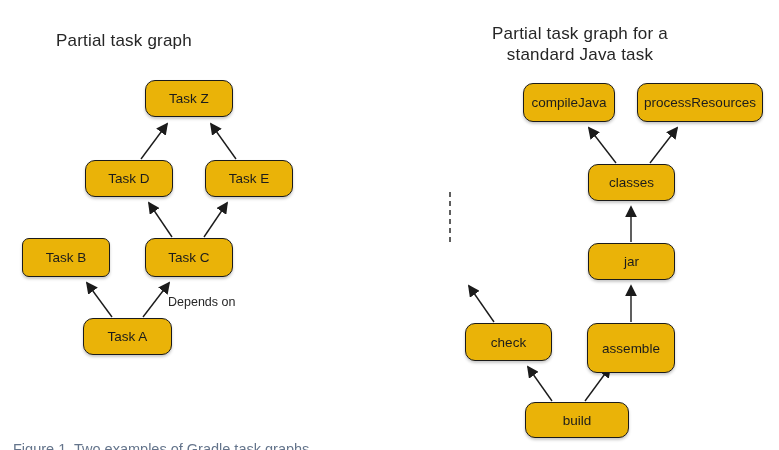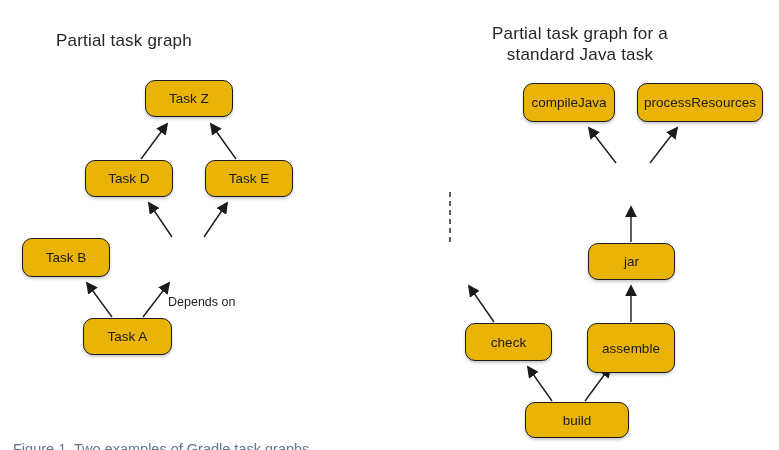--- a/index.html
+++ b/index.html
@@ -35,21 +35,21 @@
     align-items: center;
     justify-content: center;
     font-size: 13.5px;
     color: #1c1c1c;
     box-sizing: border-box;
     white-space: nowrap;
   }
   .n-taskZ            { left:145px; top:80px;  width:88px;  height:37px; }
   .n-taskD            { left:85px;  top:160px; width:88px;  height:37px; }
   .n-taskE            { left:205px; top:160px; width:88px;  height:37px; }
-  .n-taskB            { left:22px;  top:238px; width:88px;  height:39px; }
+  .n-taskB            { left:22px;  top:238px; width:88px;  height:39px;border-radius:7px; }
   .n-taskC            { left:145px; top:238px; width:88px;  height:39px; }
   .n-taskA            { left:83px;  top:318px; width:89px;  height:37px; }
   .n-compileJava      { left:523px; top:83px;  width:92px;  height:39px; }
   .n-processResources { left:637px; top:83px;  width:126px; height:39px; }
   .n-classes          { left:588px; top:164px; width:87px;  height:37px; }
   .n-test             { left:407px; top:243px; width:88px;  height:37px; }
   .n-jar              { left:588px; top:243px; width:87px;  height:37px; }
   .n-check            { left:465px; top:323px; width:87px;  height:38px; }
   .n-assemble         { left:587px; top:323px; width:88px;  height:50px; }
   .n-build            { left:525px; top:402px; width:104px;  height:36px; }
@@ -108,26 +108,28 @@
   <div class="graph-title title-left">Partial task graph</div>
   <div class="graph-title title-right">
     <div>Partial task graph for a</div>
     <div>standard Java task</div>
   </div>
 
   <div class="node n-taskZ">Task Z</div>
   <div class="node n-taskD">Task D</div>
   <div class="node n-taskE">Task E</div>
   <div class="node n-taskB">Task B</div>
+  <div class="node n-taskC">Task C</div>
   <div class="node n-taskA">Task A</div>
 
   <div class="edge-label">Depends on</div>
 
   <div class="node n-compileJava">compileJava</div>
   <div class="node n-processResources">processResources</div>
+  <div class="node n-classes">classes</div>
   <div class="node n-jar">jar</div>
   <div class="node n-check">check</div>
   <div class="node n-assemble">assemble</div>
   <div class="node n-build">build</div>
 
   <div class="figure-caption">Figure 1. Two examples of Gradle task graphs</div>
 
 </div>
 
 </body></html>

